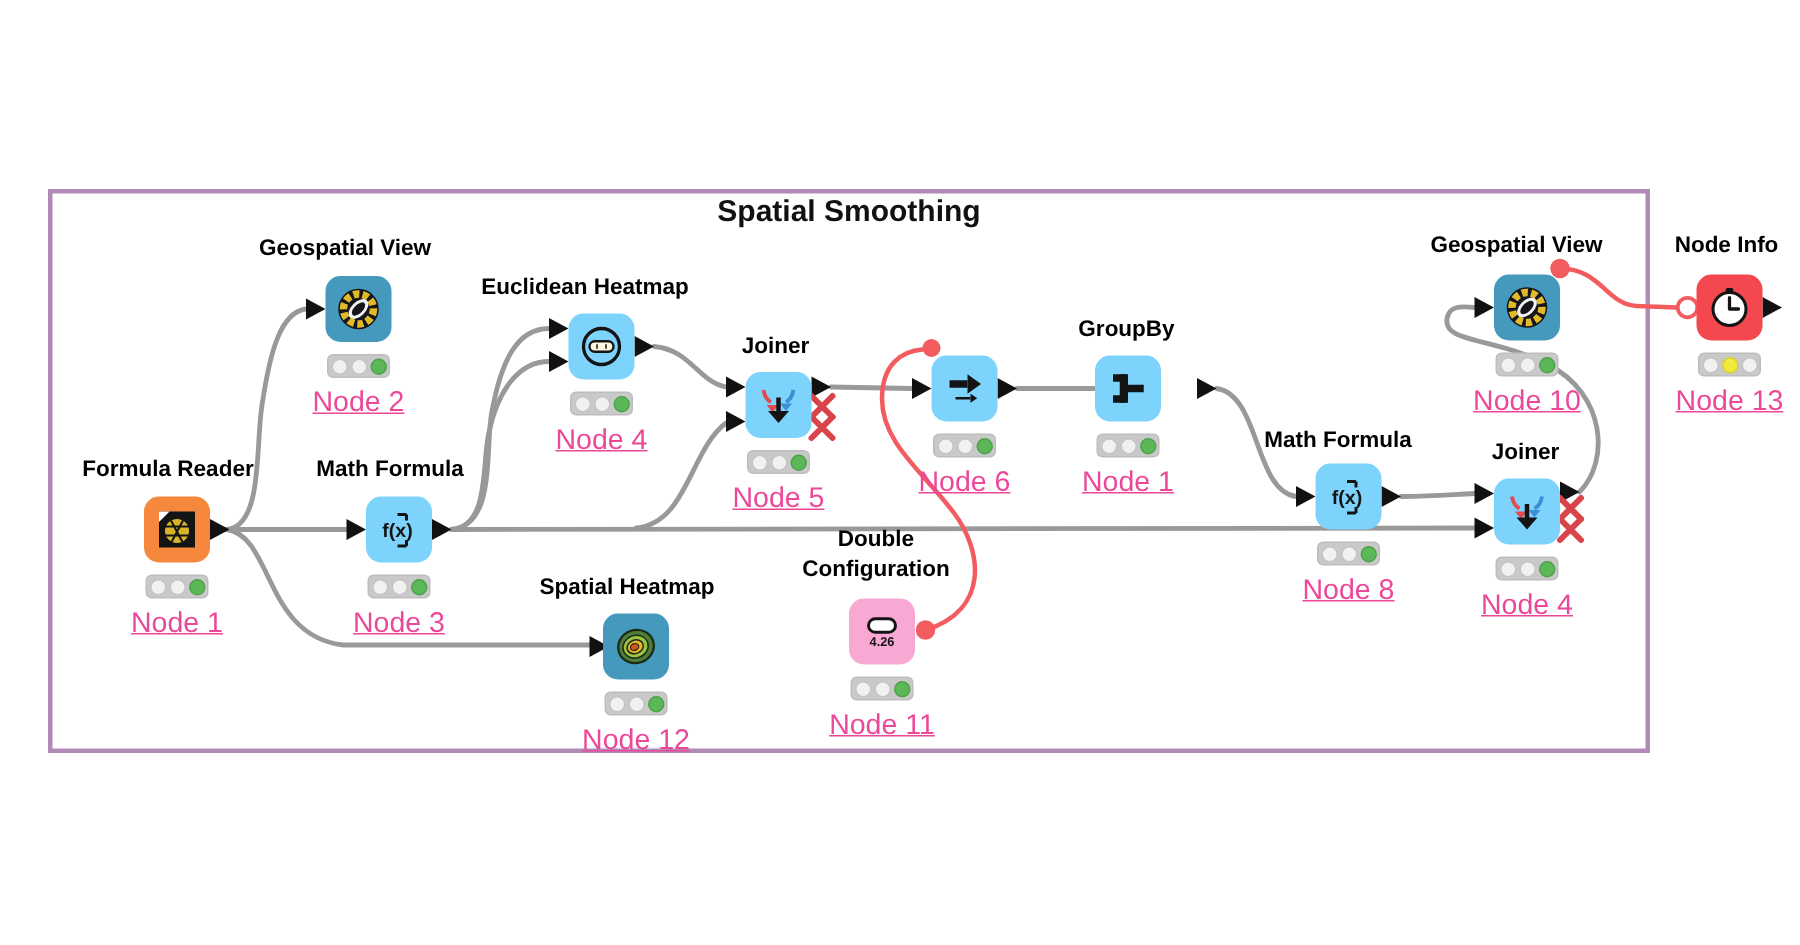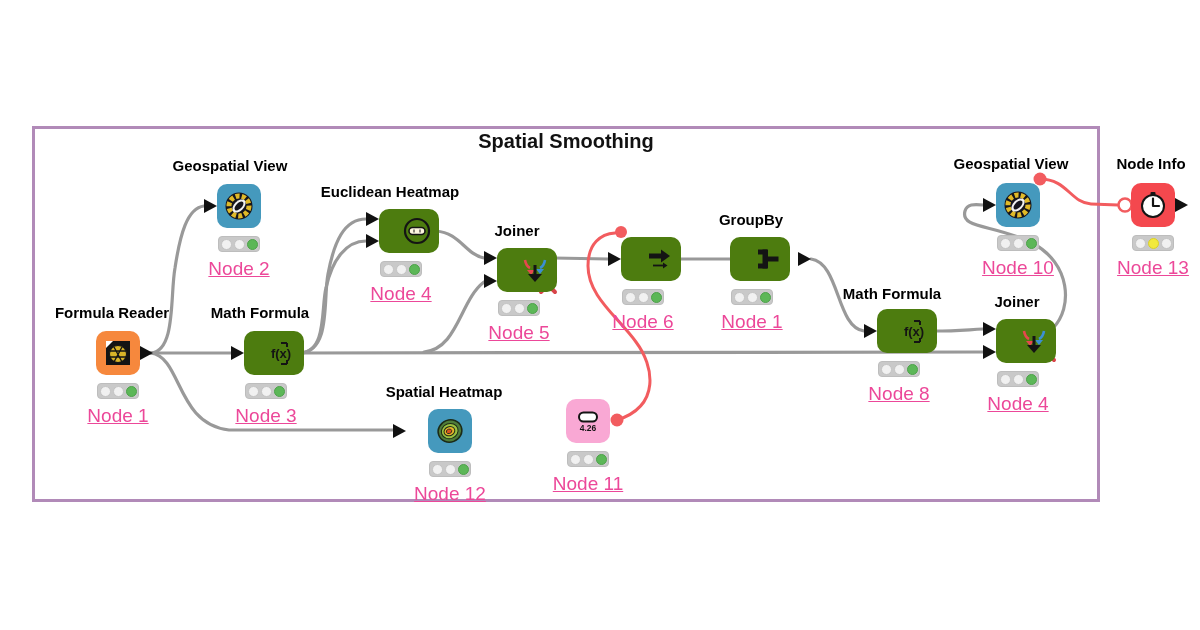--- a/index.html
+++ b/index.html
@@ -5,21 +5,21 @@
   html,body{margin:0;padding:0;background:#ffffff;}
   #canvas{position:relative;width:1200px;height:630px;background:#ffffff;overflow:hidden;
           font-family:"Liberation Sans",sans-serif;margin-left:24px;}
   #annotation{position:absolute;left:8px;top:126px;width:1062px;height:370px;
               border:3px solid #b18ab8;background:#ffffff;}
   #wf-title{position:absolute;left:8px;top:130px;width:1068px;text-align:center;
             font-size:20px;font-weight:700;color:#111;}
   svg.wires{position:absolute;left:0;top:0;z-index:1;}
   .node{position:absolute;z-index:2;width:44px;height:120px;}
   .icon{position:absolute;left:0;top:0;width:44px;height:44px;border-radius:10px;}
-  .icon.yellow{background:#4d7c0f;padding-left:16px;}
+  .icon.yellow{background:#7dd3fc;}
   .icon.orange{background:#f6883d;}
   .icon.blue{background:#4599bd;}
   .icon.redbg{background:#f4484e;}
   .icon.sage{background:#f9a8d4;}
   .node-title{position:absolute;top:-28px;left:22px;transform:translateX(-50%);
               white-space:nowrap;font-size:15px;font-weight:700;color:#000000;text-align:center;line-height:20px;}
   .node-title.wrap{white-space:normal;top:-49px;}
   .light{position:absolute;left:1px;top:52px;width:42px;height:16px;border-radius:4px;
          background:#c9c9c9;border:1px solid #bdbdbd;display:flex;align-items:center;justify-content:center;gap:2px;box-sizing:border-box;}
   .dot{width:11px;height:11px;border-radius:50%;background:#f1f1f1;border:1px solid #c4c4c4;box-sizing:border-box;}
@@ -268,35 +268,36 @@
     </div>
     <div class="light">
         <span class="dot"></span>
         <span class="dot"></span>
         <span class="dot green"></span>
       </div>
     <div class="node-label">Node 10</div>
   </div>
 
   <div class="node" style="left:542px;top:399px">
+    <div class="node-title wrap" style="left:18px;width:110px">Double Configuration</div>
     <div class="icon sage">
       <svg width="44" height="44" viewBox="0 0 44 44">
         <rect x="13" y="13.5" width="18" height="9" rx="4.5" fill="#ffffff" stroke="#141414" stroke-width="2"></rect>
         <text x="22" y="31.5" font-size="8.5" font-weight="bold" text-anchor="middle" font-family="Liberation Sans,sans-serif" fill="#141414">4.26</text>
       </svg>
     </div>
     <div class="light">
         <span class="dot"></span>
         <span class="dot"></span>
         <span class="dot green"></span>
       </div>
     <div class="node-label">Node 11</div>
   </div>
 
-  <div class="node" style="left:404px;top:409px">
+  <div class="node" style="left:378px;top:409px">
     <div class="node-title" style="left:16px;top:-27px">Spatial Heatmap</div>
     <div class="icon blue">
       <svg width="44" height="44" viewBox="0 0 44 44">
         <g transform="rotate(-20 22 22)">
           <ellipse cx="22" cy="22" rx="12" ry="11" fill="#4f7d3a" stroke="#1c2a16" stroke-width="1.5"></ellipse>
           <ellipse cx="21.7" cy="22" rx="8.5" ry="7.5" fill="#9cc23f" stroke="#1c2a16" stroke-width="1"></ellipse>
           <ellipse cx="21.4" cy="22" rx="5.5" ry="4.5" fill="#e9b32a" stroke="#1c2a16" stroke-width="1"></ellipse>
           <ellipse cx="21" cy="22" rx="2.8" ry="2.2" fill="#d8551f" stroke="#1c2a16" stroke-width="0.8"></ellipse>
         </g>
       </svg>

